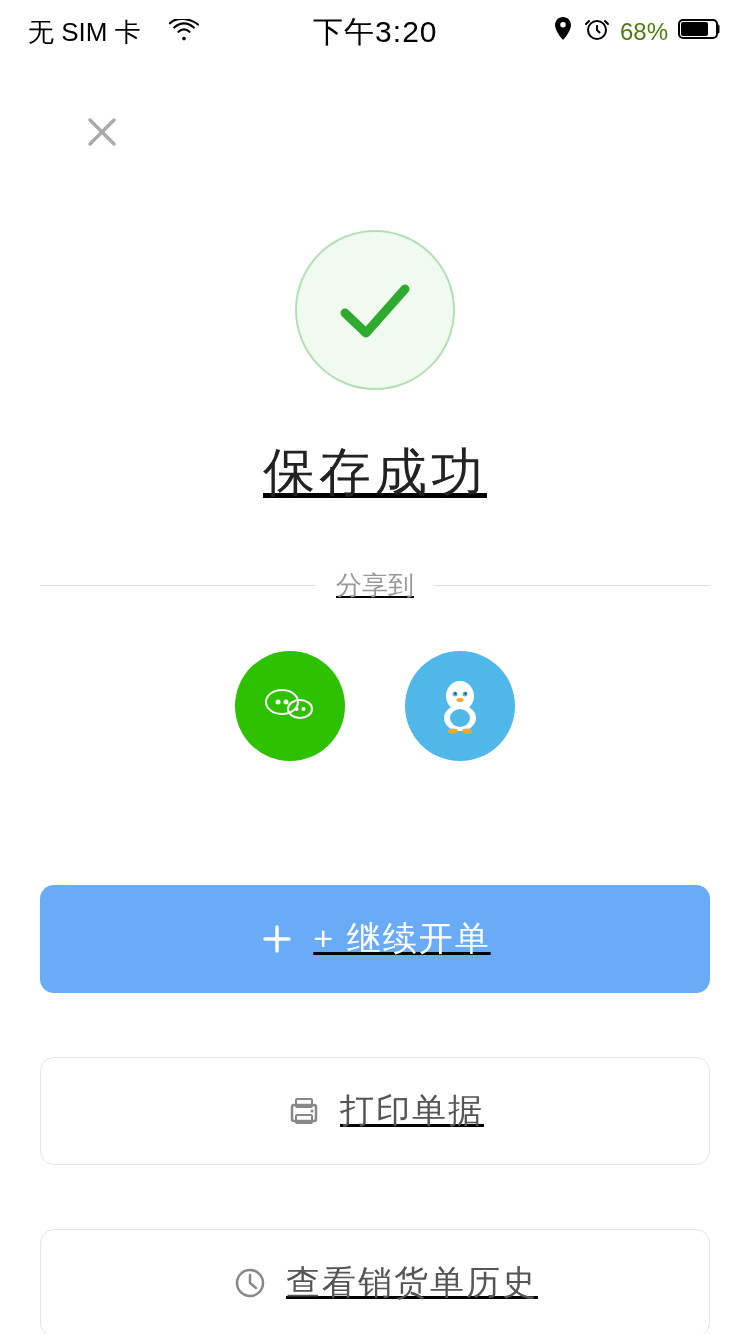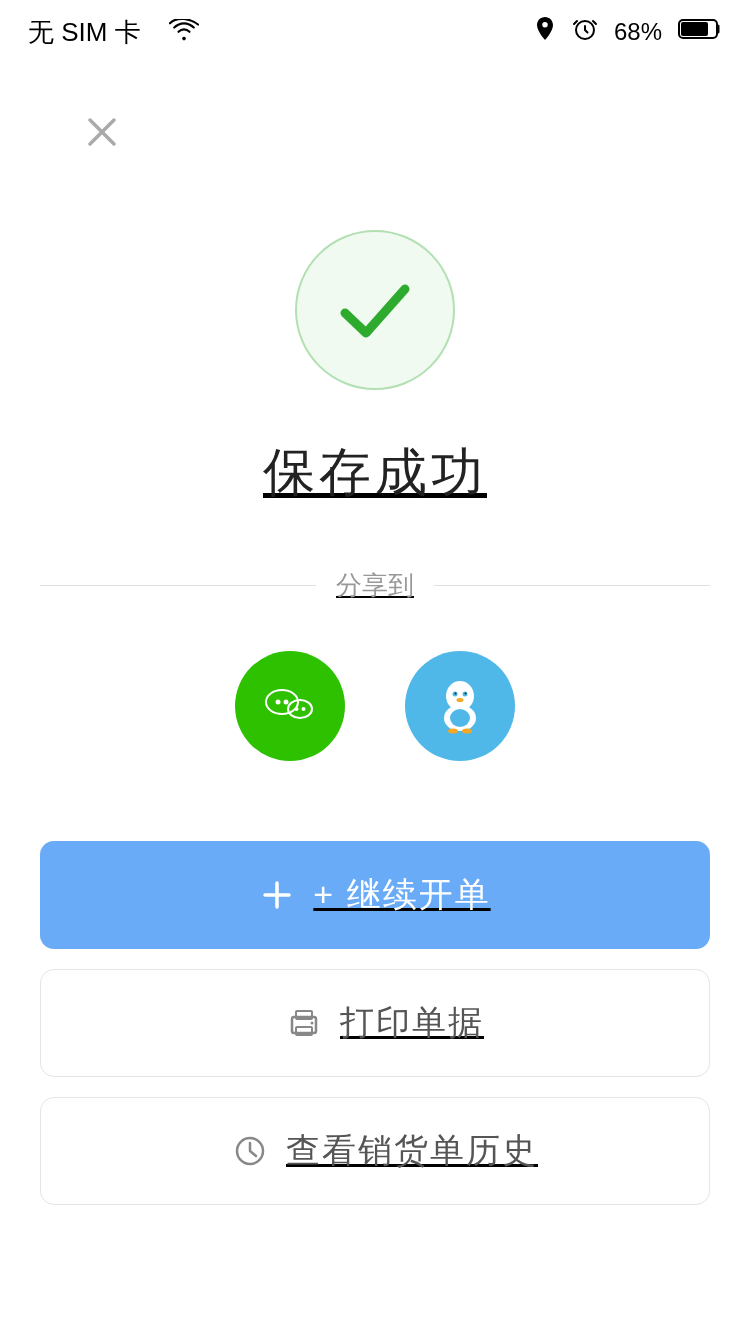--- a/index.html
+++ b/index.html
@@ -35,23 +35,23 @@
     }
     .status-center {
       font-size: 30px;
       font-weight: 500;
       color: #000;
       letter-spacing: 1px;
     }
     .status-right {
       display: flex;
       align-items: center;
-      gap: 16px;
+      gap: 10px;
       font-size: 24px;
-      color: #000000;
+      color: #4d7c0f;
     }
 
     
     .close-btn {
       position: relative;
       left: 44px;
       top: 20px;
       width: 56px;
       height: 56px;
       display: flex;
@@ -168,20 +168,21 @@
       height: 108px;
       border-radius: 14px;
       border: none;
       display: flex;
       align-items: center;
       justify-content: center;
       gap: 18px;
       font-size: 34px;
       cursor: pointer;
       letter-spacing: 2px;
+      margin-top: 44px;
     }
 
     .btn-primary {
       background: #6aabf7;
       color: #fff;
     }
 
     .btn-secondary {
       background: #fff;
       color: #555;
@@ -207,20 +208,21 @@
     <span>无 SIM 卡</span>
     <span>
       <svg viewBox="0 0 24 18" fill="none" xmlns="http://www.w3.org/2000/svg" width="30" height="22">
         <path d="M12 14.5a1.5 1.5 0 1 1 0 3 1.5 1.5 0 0 1 0-3z" fill="#000"></path>
         <path d="M7.5 10.5C8.8 9.2 10.3 8.5 12 8.5s3.2.7 4.5 2" stroke="#000" stroke-width="1.8" stroke-linecap="round" fill="none"></path>
         <path d="M4 7C6.1 4.9 8.9 3.5 12 3.5s5.9 1.4 8 3.5" stroke="#000" stroke-width="1.8" stroke-linecap="round" fill="none"></path>
         <path d="M0.5 3.5C3.5 0.5 7.5-0.5 12 0c4.5.5 8.3 2 11.5 4.5" stroke="#000" stroke-width="1.8" stroke-linecap="round" fill="none"></path>
       </svg>
     </span>
   </div>
+  <div class="status-center">下午3:20</div>
   <div class="status-right">
     <span>
       <svg width="22" height="26" viewBox="0 0 22 26" fill="none" xmlns="http://www.w3.org/2000/svg">
         <path d="M11 1C6.58 1 3 4.58 3 9c0 6.5 8 15 8 15s8-8.5 8-15c0-4.42-3.58-8-8-8zm0 10.5A2.5 2.5 0 1 1 11 6a2.5 2.5 0 0 1 0 5.5z" fill="#000"></path>
       </svg>
     </span>
     <span>
       <svg width="26" height="26" viewBox="0 0 26 26" fill="none" xmlns="http://www.w3.org/2000/svg">
         <circle cx="13" cy="14" r="9" stroke="#000" stroke-width="2" fill="none"></circle>
         <path d="M13 10v4l2.5 2.5" stroke="#000" stroke-width="2" stroke-linecap="round"></path>

